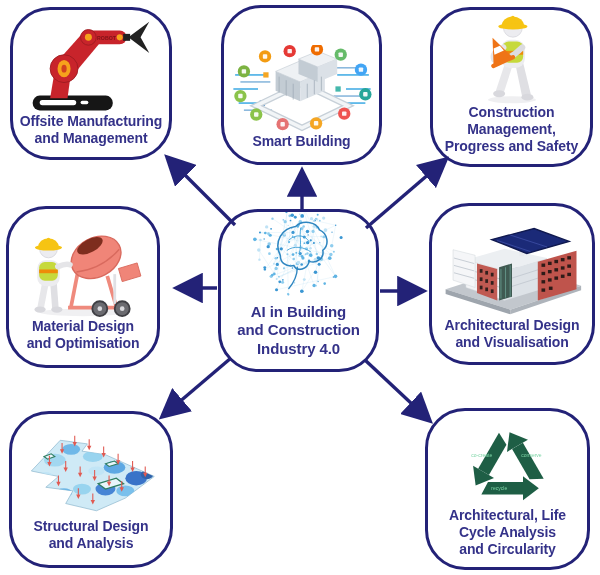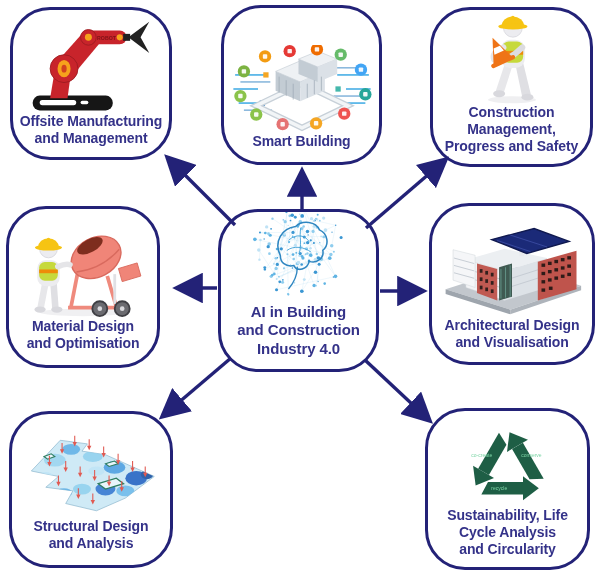--- a/index.html
+++ b/index.html
@@ -537,21 +537,21 @@
         <use href="#recycle-arm" transform="rotate(-120 60 62)"></use>
         <use href="#recycle-arm" transform="rotate(120 60 62)"></use>
         <g font-family="Liberation Sans, sans-serif" font-size="6" fill="#7ed6a7">
           <text x="40" y="88">recycle</text>
           <text x="76" y="48">conserve</text>
           <text x="16" y="48">co-create</text>
         </g>
       </svg>
     </div>
     <div class="label" style="padding-bottom:9px;">
-      <span class="ln">Sustainability, Life</span>
+      <span class="ln">Architectural, Life</span>
       <span class="ln">Cycle  Analysis</span>
       <span class="ln">and Circularity</span>
     </div>
   </div>
 
   <svg id="arrows" width="600" height="575">
     <defs>
       <marker id="ah" markerWidth="9" markerHeight="9" refX="7" refY="4.5" orient="auto">
         <path d="M0,0 L9,4.5 L0,9 Z" fill="#232277"></path>
       </marker>

